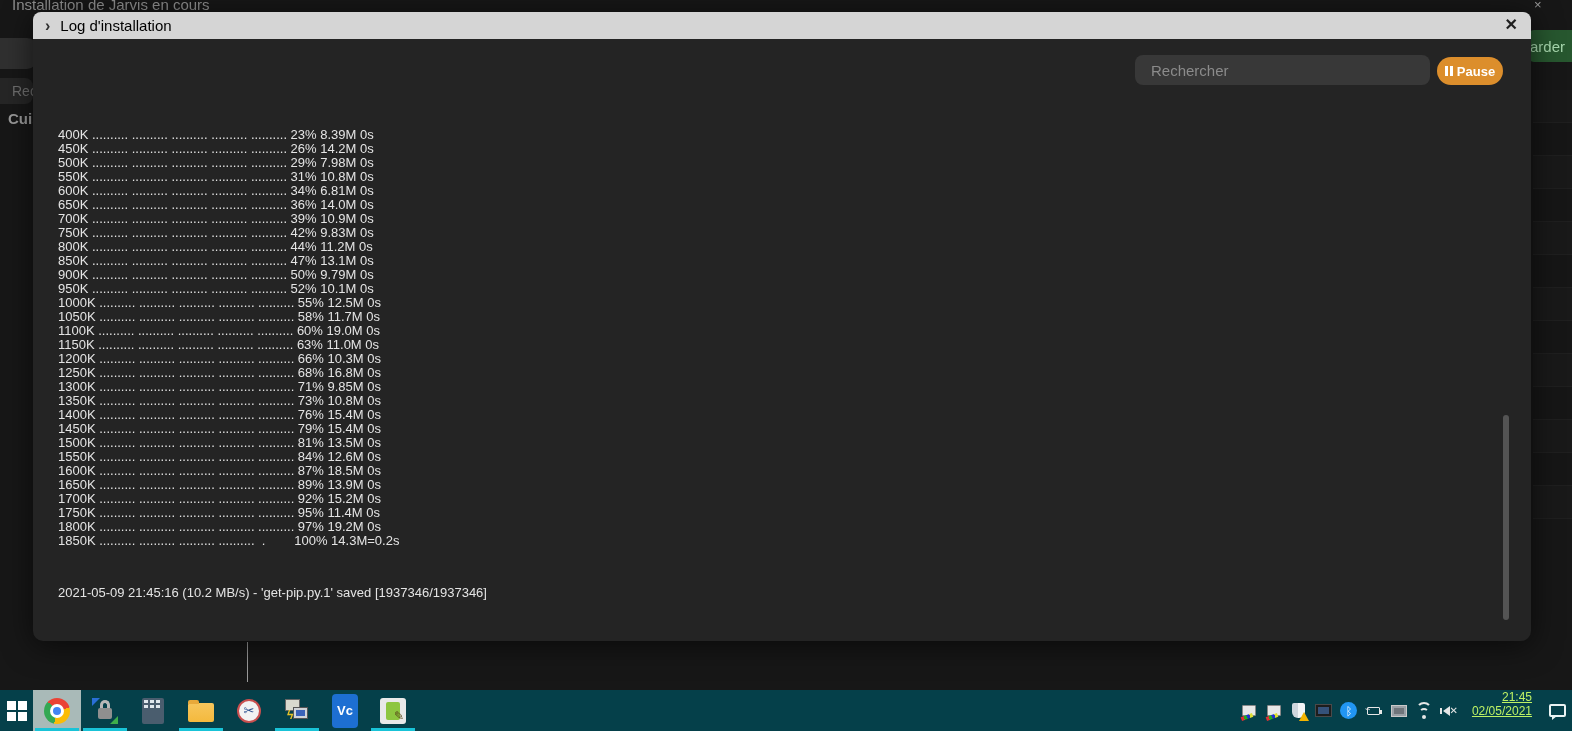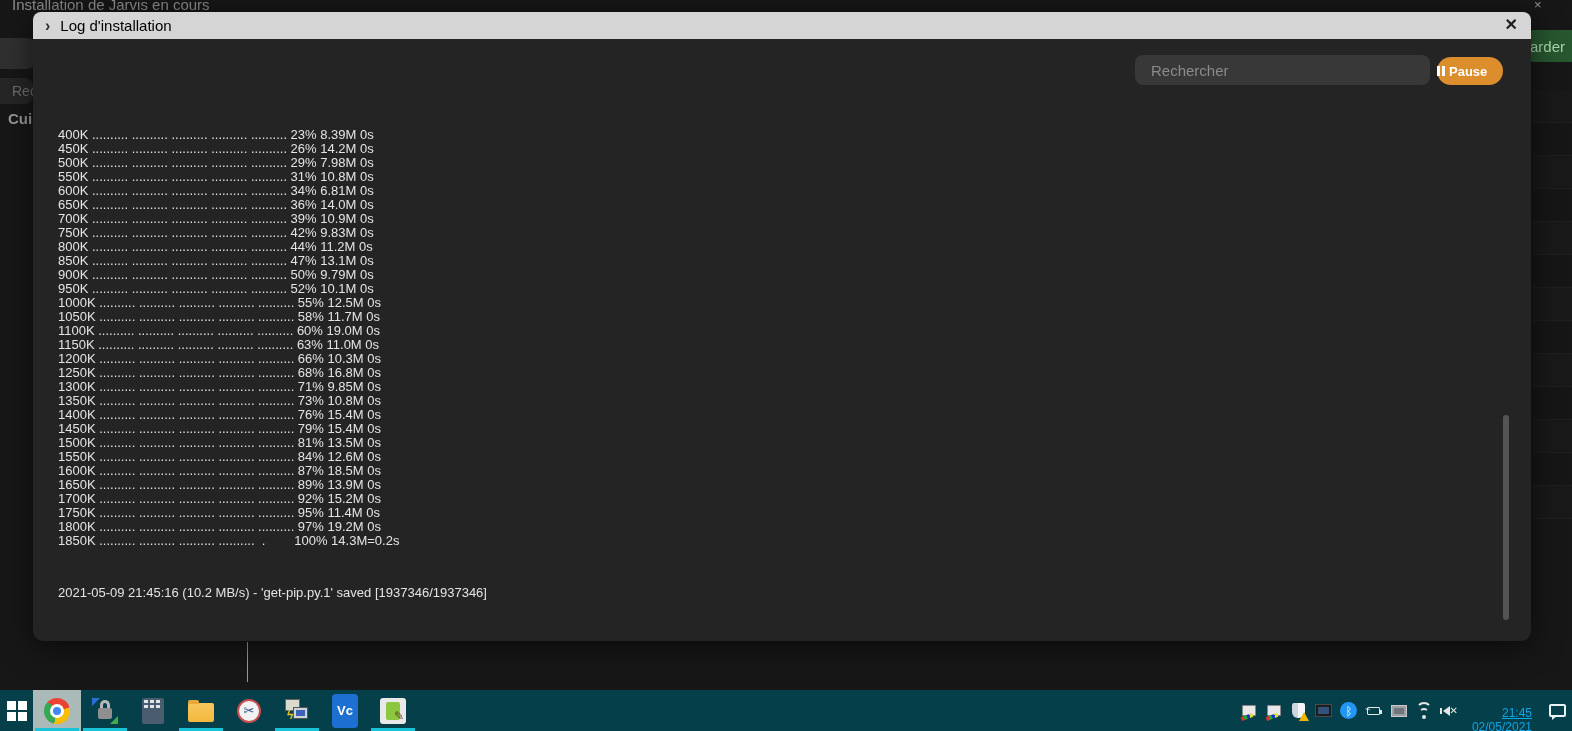--- a/index.html
+++ b/index.html
@@ -33,21 +33,21 @@
   .modal-title { color:#000000; font-size:15px; font-weight:500; margin-left:10px; }
   .modal-close { position:absolute; right:13px; top:3px; color:#1f1f1f; font-size:16px;
     font-weight:bold; cursor:pointer; }
 
   .search-input { position:absolute; left:1102px; top:43px; width:295px; height:30px;
     background:#383838; border:none; border-radius:8px; padding-left:16px;
     color:#cfcfcf; font-size:15px; font-family:"Liberation Sans",sans-serif; }
   .search-input::placeholder { color:#8b8b8b; }
   .pause-btn { position:absolute; left:1404px; top:45px; width:66px; height:28px;
     background:#dc8e2c; border:none; border-radius:14px; color:#fff; font-size:13px;
-    font-weight:bold; display:flex; align-items:center; gap:4px; cursor:pointer; }
+    font-weight:bold; display:flex; align-items:center; justify-content:center; gap:4px; cursor:pointer; }
   .pause-glyph { display:inline-flex; gap:2px; }
   .pause-glyph i { display:block; width:3px; height:10px; background:#fff; }
 
   #log-viewport { position:absolute; left:25px; top:92px; width:1420px; height:510px; overflow:hidden; }
   #log-inner { margin-top:-4px; color:#e4e4e4; font-size:13px; line-height:14px; white-space:pre; }
   #log-inner pre { font-family:"Liberation Sans",sans-serif; white-space:pre; }
   .log-saved { margin-top:10px; }
 
   .scroll-thumb { position:absolute; left:1470px; top:403px; width:6px; height:205px;
     background:#545454; border-radius:3px; cursor:pointer; }
@@ -137,22 +137,22 @@
     border-radius:50%; }
   .wifi .w1 { width:16px; height:16px; }
   .wifi .w2 { width:10px; height:10px; }
   .wifi .w3 { width:4px; height:4px; bottom:-1px; background:#e6e6e6; border:none; border-radius:50%; }
   .tr-vol { color:#e6e6e6; font-size:11px; }
   .tr-vol .spk { display:inline-block; width:0; height:0; border-top:5px solid transparent;
     border-bottom:5px solid transparent; border-right:7px solid #e6e6e6; vertical-align:middle; }
   .tr-vol .bar { display:inline-block; width:3px; height:6px; background:#e6e6e6;
     vertical-align:middle; margin-right:1px; }
   .tr-vol .x { font-size:10px; vertical-align:middle; }
-  #clock { color:#0ea5e9; font-size:12px; text-align:right; line-height:14px;
-    padding:16px 10px 0 8px; cursor:pointer;text-decoration:underline; }
+  #clock { color:#bef264; font-size:12px; text-align:right; line-height:14px;
+    padding:0 10px 0 8px; cursor:pointer;text-decoration:underline; }
   #action-center { width:30px; display:flex; align-items:center; justify-content:center; cursor:pointer; }
   #action-center i { display:block; width:17px; height:13px; border:2px solid #eaf3f3;
     border-radius:2px; position:relative; }
   #action-center i:after { content:""; position:absolute; left:1px; bottom:-5px; width:0; height:0;
     border-top:4px solid #eaf3f3; border-right:5px solid transparent; }
 </style>
 </head>
 <body>
 
 <div id="bg-app">

